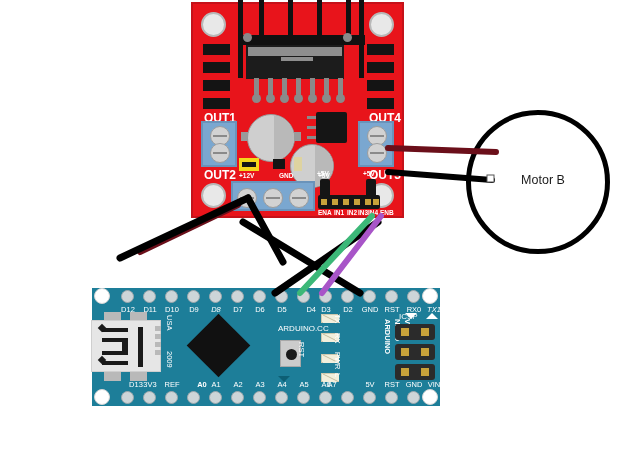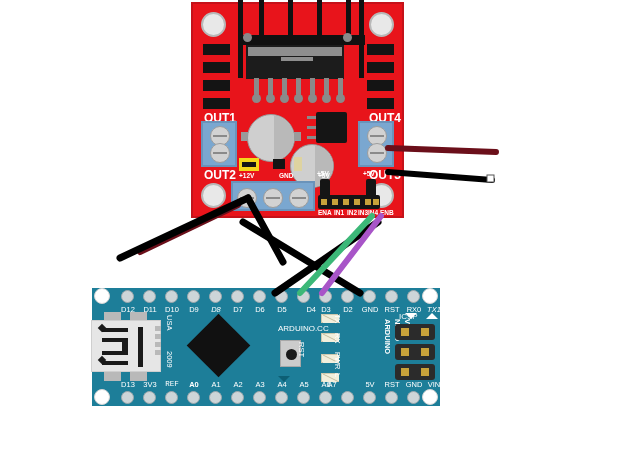--- a/index.html
+++ b/index.html
@@ -228,20 +228,23 @@
   .tri { position:absolute; width:0; height:0; }
 
   svg.wires { position:absolute; left:0; top:0; width:628px; height:457px; overflow:visible; pointer-events:none; }
 </style>
 </head>
 <body>
 
 <div id="canvas">
 
 
+  <div class="abs" id="motor-b-circle">
+    <div id="motor-b-label">Motor B</div>
+  </div>
 
   <div class="abs" id="driver-board">
     <div class="drv-pcb"></div>
     <div class="drv-pcb-edge"></div>
 
     <div class="mnt-hole" style="left:10px; top:10px;"></div>
     <div class="mnt-hole" style="left:178px; top:10px;"></div>
     <div class="mnt-hole" style="left:10px; top:181px;"></div>
     <div class="mnt-hole" style="left:178px; top:181px;"></div>
 
@@ -389,24 +392,24 @@
     <div class="nano-pad" style="left:161px; top:103px;"></div>
     <div class="nano-pad" style="left:183px; top:103px;"></div>
     <div class="nano-pad" style="left:205px; top:103px;"></div>
     <div class="nano-pad" style="left:227px; top:103px;"></div>
     <div class="nano-pad" style="left:249px; top:103px;"></div>
     <div class="nano-pad" style="left:271px; top:103px;"></div>
     <div class="nano-pad" style="left:293px; top:103px;"></div>
     <div class="nano-pad" style="left:315px; top:103px;"></div>
     <div class="nano-pad big" style="left:330px; top:101px;"></div>
 
-    <div class="nano-lbl" style="left:24px; top:92px; width:24px;">D13</div>
+    <div class="nano-lbl" style="left:32px; top:92px; width:24px;">D13</div>
     <div class="nano-lbl" style="left:46px; top:92px; width:24px;">3V3</div>
-    <div class="nano-lbl" style="left:68px; top:92px; width:24px;font-family:Liberation Mono, monospace;">REF</div>
-    <div class="nano-lbl" style="left:90px; top:92px; width:24px;font-weight:bold;">A0</div>
+    <div class="nano-lbl" style="left:68px; top:92px; width:24px;">REF</div>
+    <div class="nano-lbl" style="left:98px; top:92px; width:24px;font-weight:bold;">A0</div>
     <div class="nano-lbl" style="left:112px; top:92px; width:24px;">A1</div>
     <div class="nano-lbl" style="left:134px; top:92px; width:24px;">A2</div>
     <div class="nano-lbl" style="left:156px; top:92px; width:24px;">A3</div>
     <div class="nano-lbl" style="left:178px; top:92px; width:24px;">A4</div>
     <div class="nano-lbl" style="left:200px; top:92px; width:24px;">A5</div>
     <div class="nano-lbl" style="left:222px; top:92px; width:24px;">A6</div>
     <div class="nano-lbl" style="left:228px; top:92px; width:24px;">A7</div>
     <div class="nano-lbl" style="left:266px; top:92px; width:24px;">5V</div>
     <div class="nano-lbl" style="left:288px; top:92px; width:24px;">RST</div>
     <div class="nano-lbl" style="left:310px; top:92px; width:24px;">GND</div>

